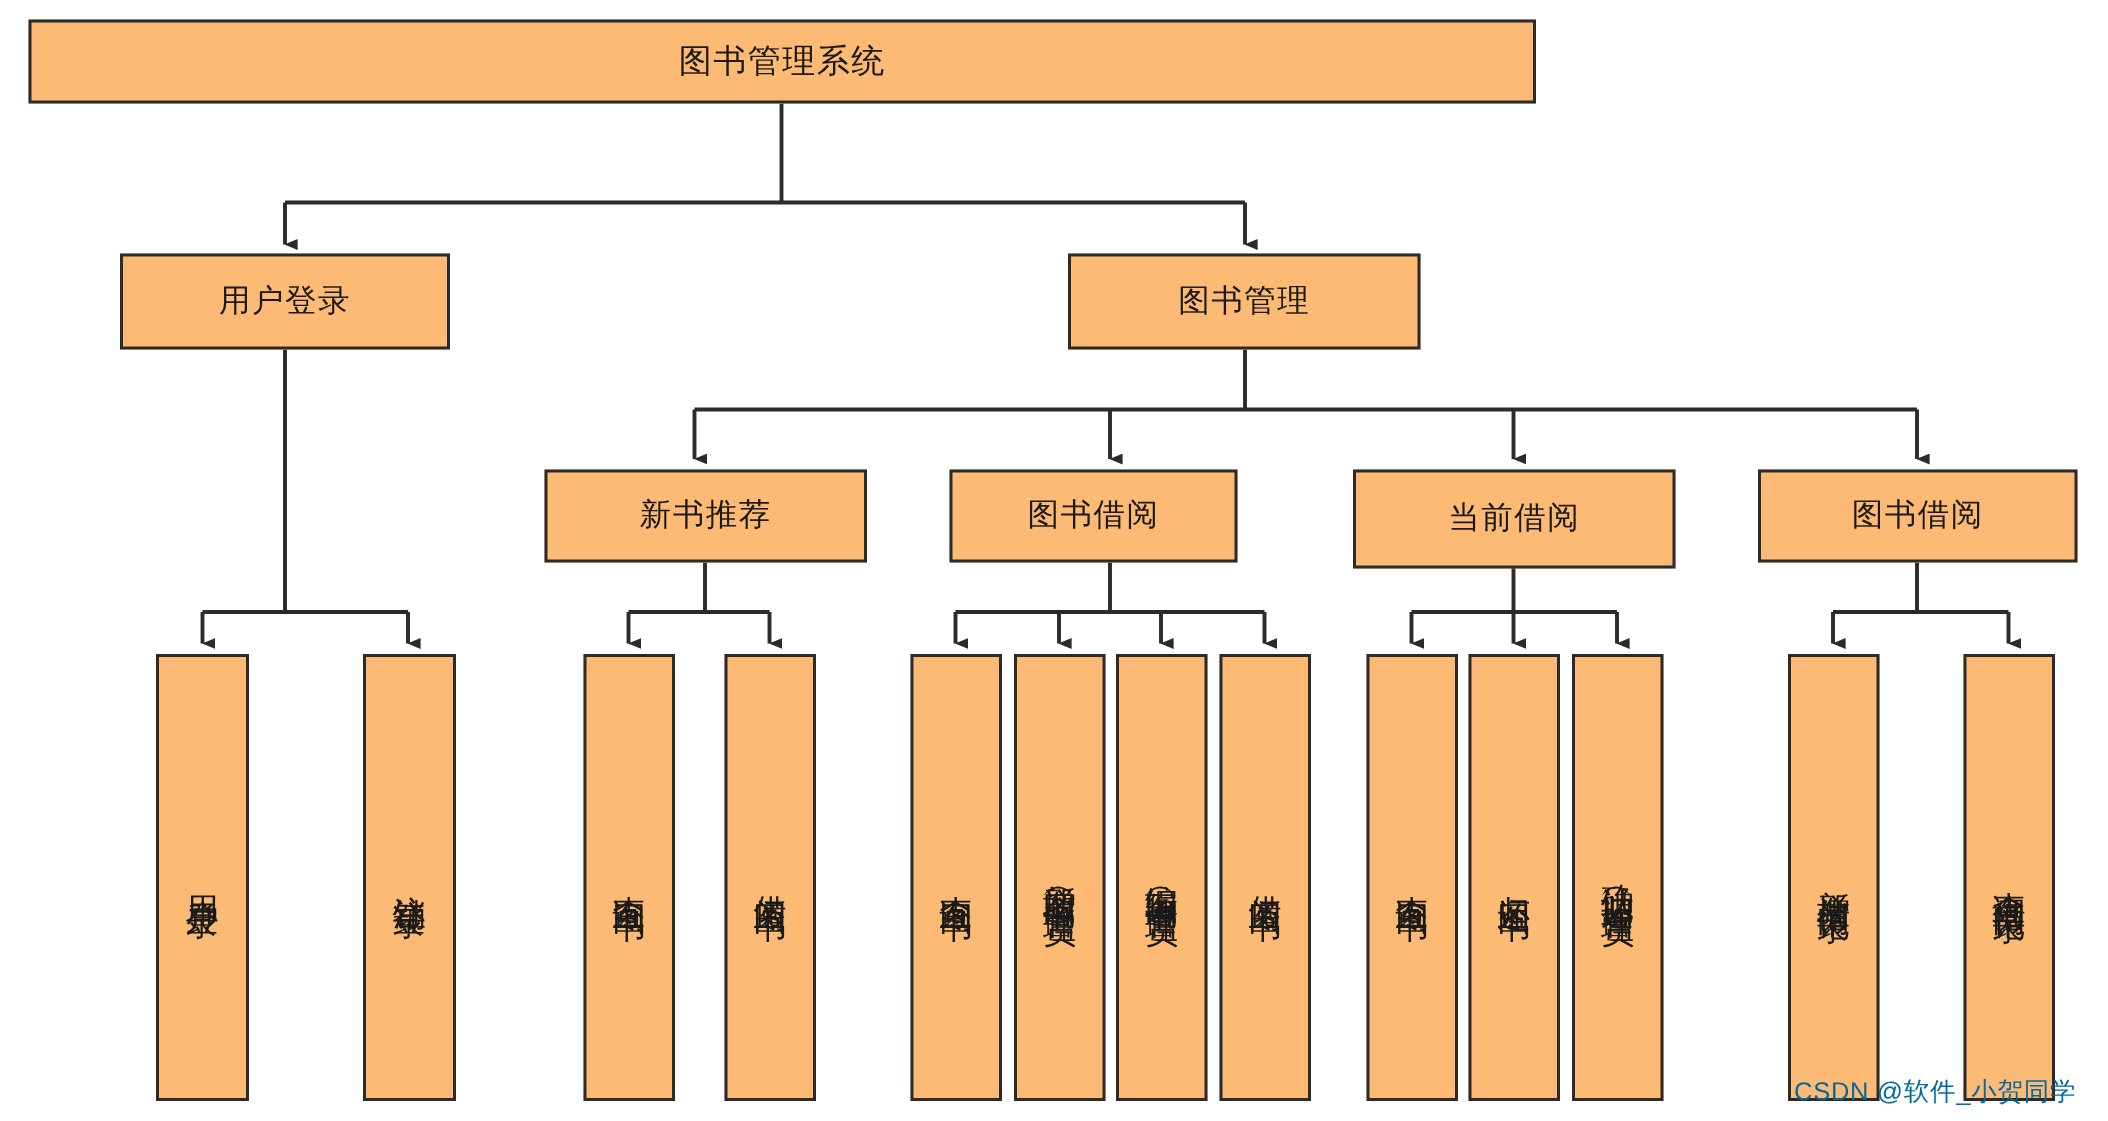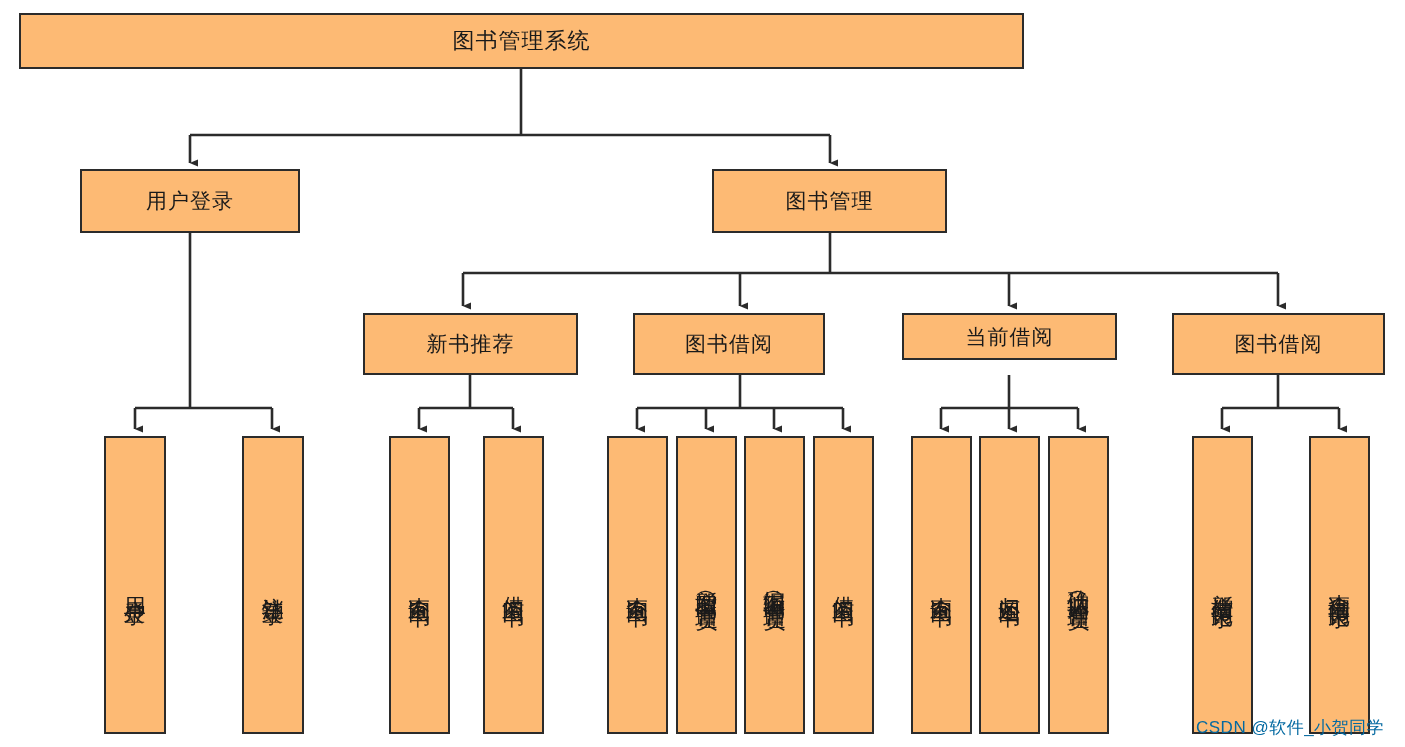--- a/index.html
+++ b/index.html
@@ -132,21 +132,21 @@
   <div class="node node-h" style="left:712px; top:169px; width:235px; height:64px;">
     <span>图书管理</span>
   </div>
 
   <div class="node node-h" style="left:363px; top:313px; width:215px; height:62px;">
     <span>新书推荐</span>
   </div>
   <div class="node node-h" style="left:633px; top:313px; width:192px; height:62px;">
     <span>图书借阅</span>
   </div>
-  <div class="node node-h" style="left:902px; top:313px; width:215px; height:47px;justify-content:center;">
+  <div class="node node-h" style="left:902px; top:313px; width:215px; height:66px;justify-content:center;">
     <span>当前借阅</span>
   </div>
   <div class="node node-h" style="left:1172px; top:313px; width:213px; height:62px;">
     <span>图书借阅</span>
   </div>
 
   <div class="node node-v" style="left:104px; top:436px; width:62px; height:298px;">
     <span class="vlabel">用户登录</span>
   </div>
   <div class="node node-v" style="left:242px; top:436px; width:62px; height:298px;">

